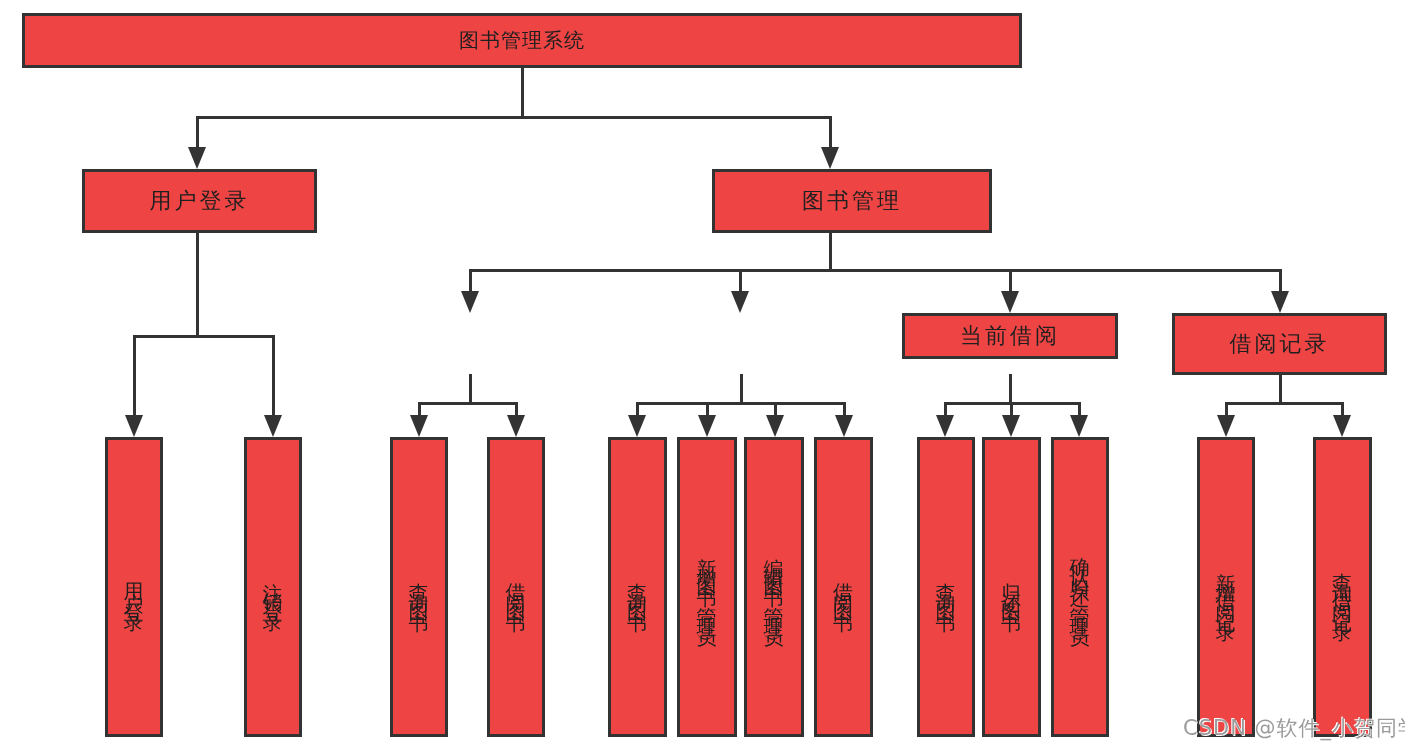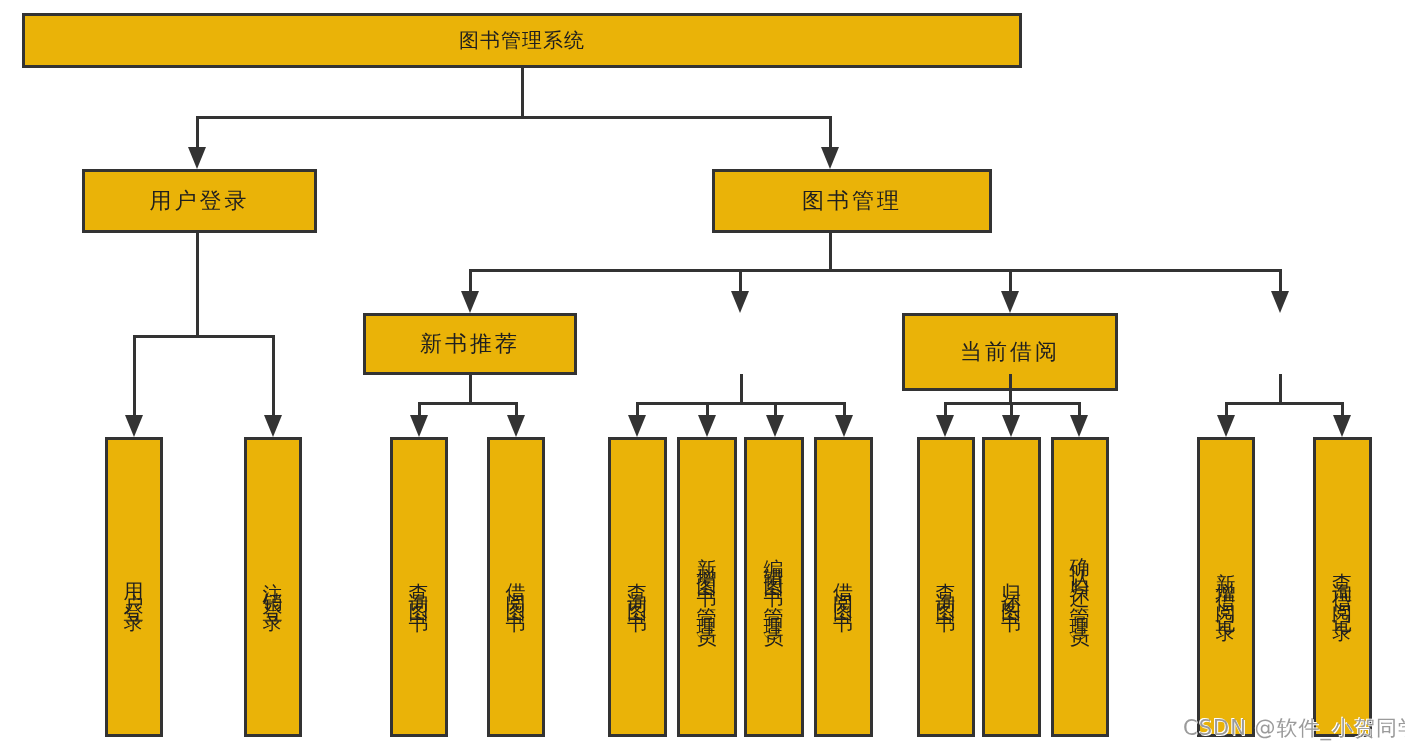--- a/index.html
+++ b/index.html
@@ -7,21 +7,21 @@
     position:relative;
     width:1405px;height:747px;
     background:#ffffff;
     font-family:"DejaVu Sans",sans-serif;
     color:#222;
     overflow:hidden;
   }
   .node{
     position:absolute;
     box-sizing:border-box;
-    background:#eab308;
+    background:#ef4444;
     border:3px solid #333;
     display:flex;
     align-items:center;
     justify-content:center;
     font-size:22px;
     letter-spacing:3px;
     color:#1f1f1f;
     text-align:center;
   }
   .node.root{font-size:20px;letter-spacing:1px;}
@@ -54,25 +54,25 @@
 <body>
 
 <div id="canvas">
 
   <div class="node root" style="left:22px;top:13px;width:1000px;height:55px;">图书管理系统</div>
 
   <div class="node" style="left:82px;top:169px;width:235px;height:64px;">用户登录</div>
 
   <div class="node" style="left:712px;top:169px;width:280px;height:64px;">图书管理</div>
 
-  <div class="node" style="left:363px;top:313px;width:214px;height:62px;">新书推荐</div>
 
 
-  <div class="node" style="left:902px;top:313px;width:216px;height:78px;">当前借阅</div>
+  <div class="node" style="left:902px;top:313px;width:216px;height:46px;">当前借阅</div>
 
+  <div class="node" style="left:1172px;top:313px;width:215px;height:62px;">借阅记录</div>
 
   <div class="node leaf" style="left:105px;top:437px;width:58px;height:300px;">用户登录</div>
 
   <div class="node leaf" style="left:244px;top:437px;width:58px;height:300px;">注销登录</div>
 
   <div class="node leaf" style="left:390px;top:437px;width:58px;height:300px;">查询图书</div>
 
   <div class="node leaf" style="left:487px;top:437px;width:58px;height:300px;">借阅图书</div>
 
   <div class="node leaf" style="left:608px;top:437px;width:59px;height:300px;">查询图书</div>

